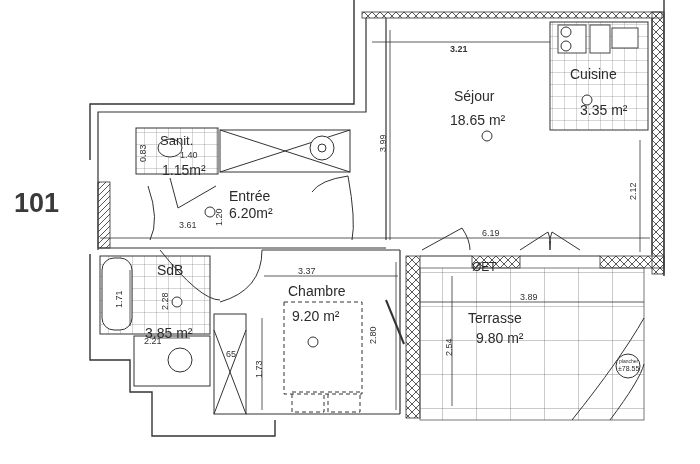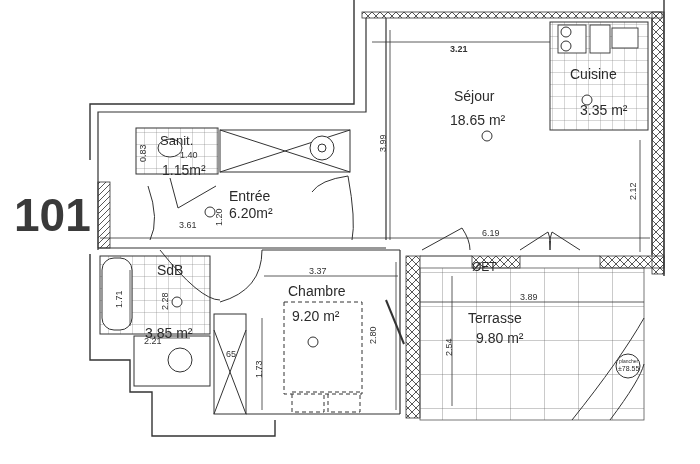--- a/index.html
+++ b/index.html
@@ -3,21 +3,21 @@
 <meta charset="utf-8">
 <style>
   html, body { margin:0; padding:0; background:#ffffff; }
   body { width:700px; height:464px; position:relative; overflow:hidden; font-family:"Liberation Sans", sans-serif; color:#2a2a2a; }
   svg { position:absolute; left:0; top:0; }
   .lbl { position:absolute; white-space:nowrap; color:#2b2b2b; }
   .room { font-size:14px; }
   .area { font-size:14px; }
   .dim { font-size:9px; color:#333; }
   .dimv { font-size:9px; color:#333; transform:rotate(-90deg); transform-origin:left top; }
-  .unit { position:absolute; left:14px; top:188px; font-size:46px; font-weight:bold; color:#3a3a3a; }
+  .unit { position:absolute; left:14px; top:188px; font-size:27px; font-weight:bold; color:#3a3a3a; }
 </style>
 </head>
 <body>
 
 <svg width="700" height="464" viewBox="0 0 700 464">
   <defs>
     <pattern id="xhatch" width="8" height="8" patternUnits="userSpaceOnUse">
       <path d="M0 0 L8 8 M8 0 L0 8" stroke="#444" stroke-width="0.9"></path>
     </pattern>
     <pattern id="dhatch" width="6" height="6" patternUnits="userSpaceOnUse">
@@ -169,21 +169,21 @@
 <div class="lbl area" style="left:476px;top:330px;">9.80 m²</div>
 
 <div class="lbl dim" style="left:450px;top:44px;font-weight:bold;">3.21</div>
 <div class="lbl dimv" style="left:378px;top:152px;">3.99</div>
 <div class="lbl dimv" style="left:628px;top:200px;">2.12</div>
 <div class="lbl dim" style="left:482px;top:228px;">6.19</div>
 <div class="lbl dim" style="left:179px;top:220px;">3.61</div>
 <div class="lbl dimv" style="left:214px;top:226px;">1.20</div>
 <div class="lbl dim" style="left:180px;top:150px;">1.40</div>
 <div class="lbl dimv" style="left:138px;top:162px;">0.83</div>
-<div class="lbl dim" style="left:298px;top:266px;margin-left:11px;">3.37</div>
+<div class="lbl dim" style="left:298px;top:266px;">3.37</div>
 <div class="lbl dimv" style="left:368px;top:344px;">2.80</div>
 <div class="lbl dimv" style="left:254px;top:378px;">1.73</div>
 <div class="lbl dim" style="left:226px;top:336px;margin-top:13px;">65</div>
 <div class="lbl dimv" style="left:114px;top:308px;">1.71</div>
 <div class="lbl dimv" style="left:160px;top:310px;">2.28</div>
 <div class="lbl dim" style="left:144px;top:336px;">2.21</div>
 <div class="lbl dim" style="left:520px;top:292px;">3.89</div>
 <div class="lbl dimv" style="left:444px;top:356px;">2.54</div>
 
 <div class="lbl" style="left:619px;top:358px;font-size:5px;">plancher</div>

